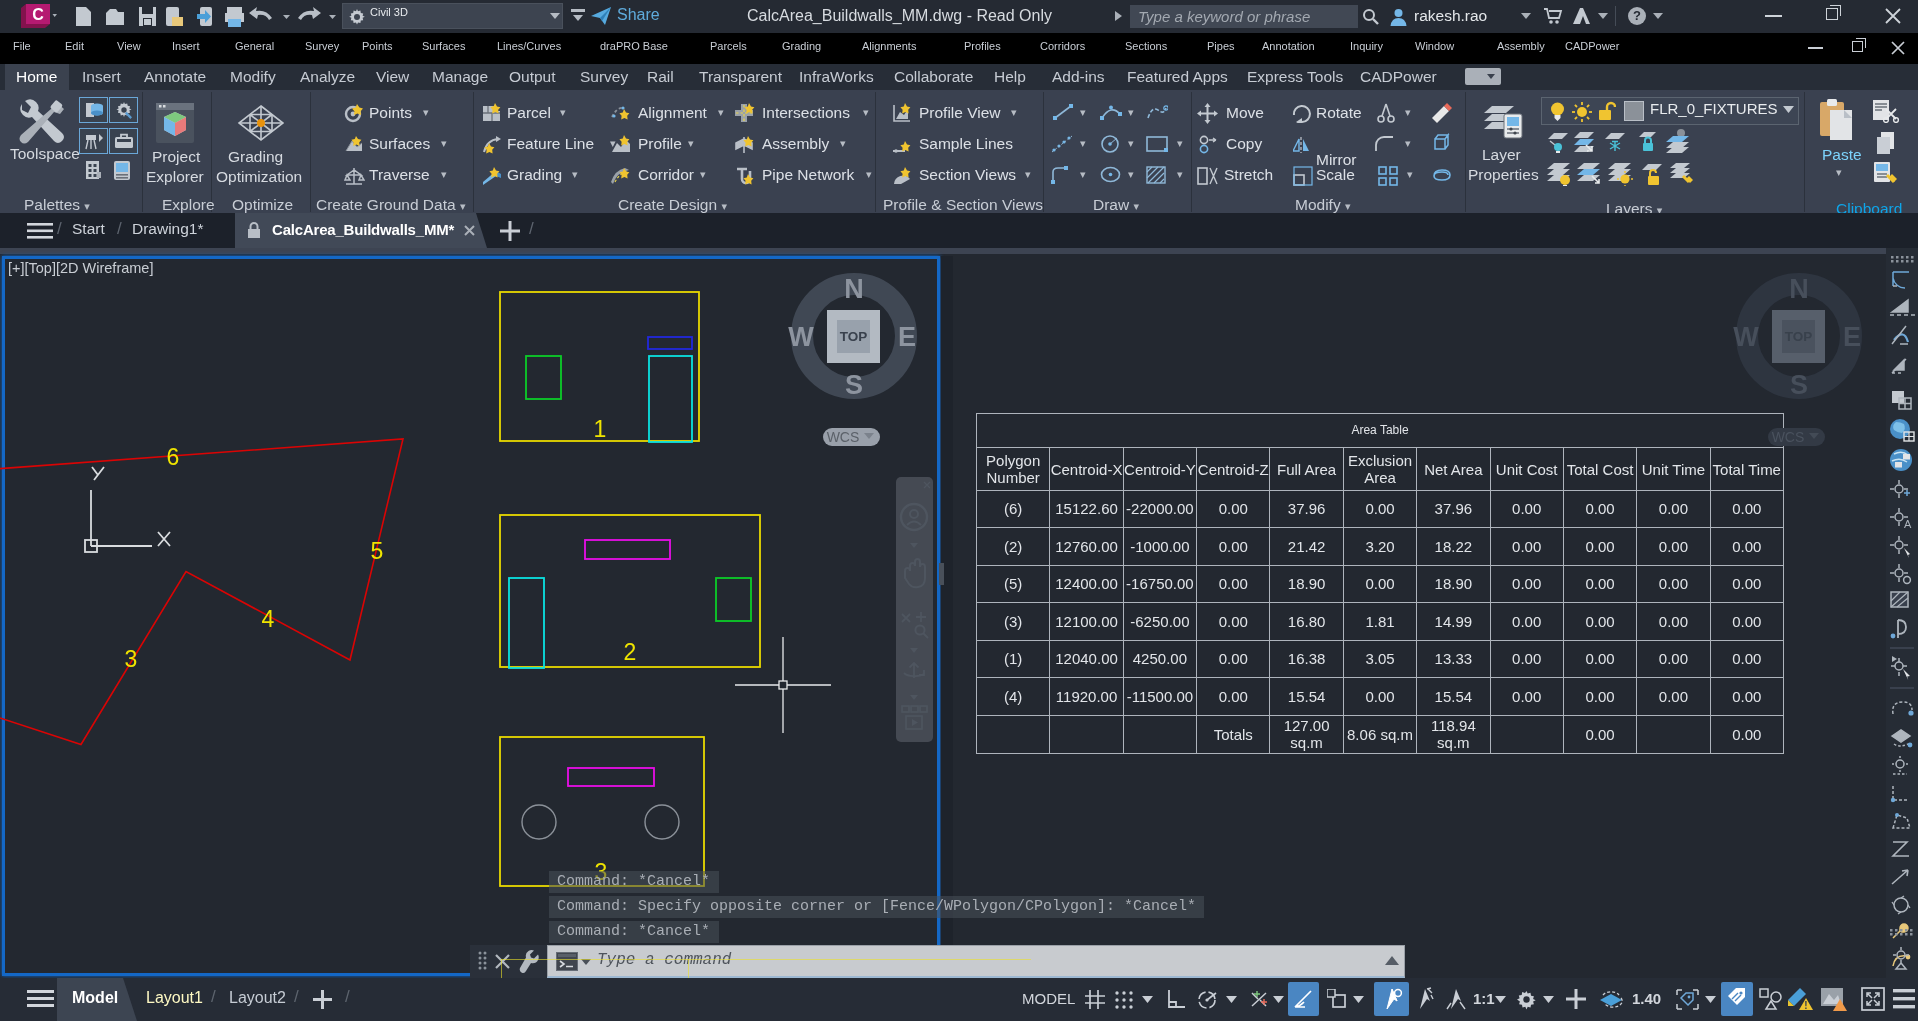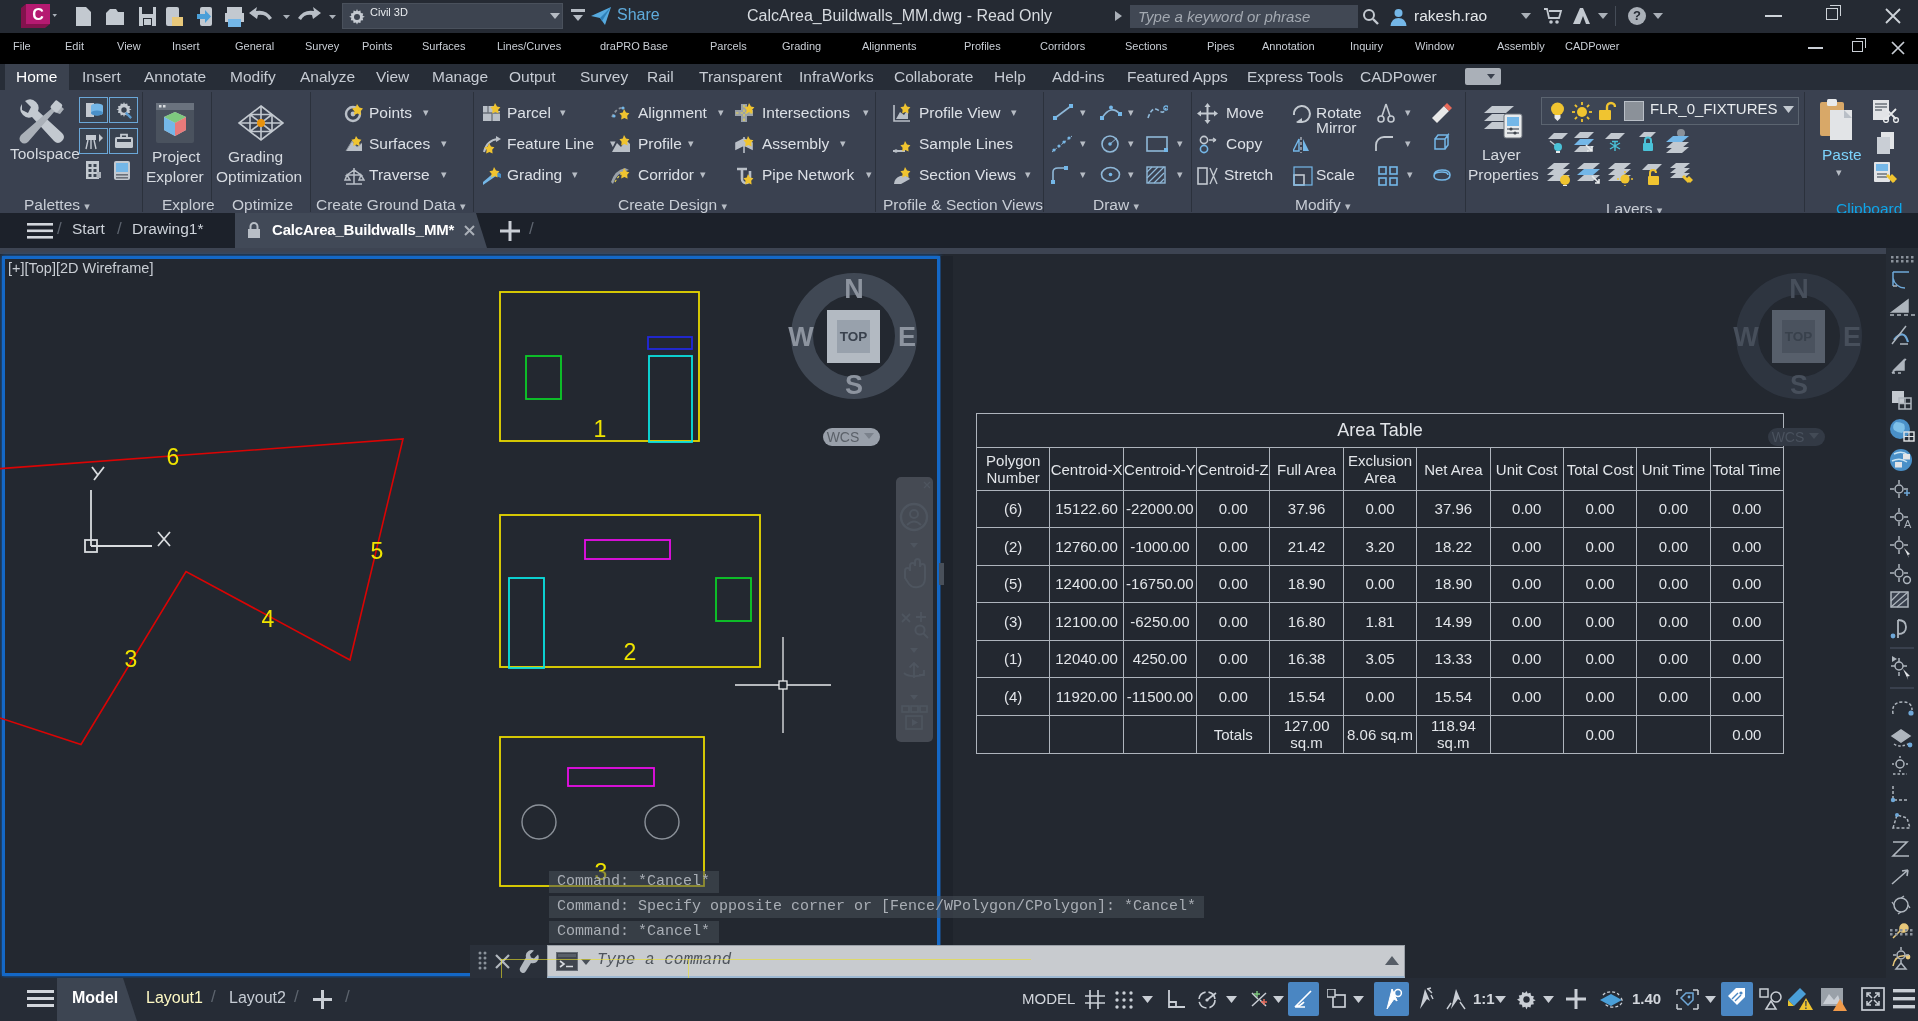--- a/index.html
+++ b/index.html
@@ -435,21 +435,21 @@
       <circle cx="5" cy="5" r="3.6" fill="none" stroke="#c3c9d0" stroke-width="1.6"></circle>
       <circle cx="5" cy="14" r="3.6" fill="none" stroke="#74b7e8" stroke-width="1.6"></circle>
       <path d="M10,5 h7 m0,0 l-3,-2 m3,2 l-3,2" stroke="#c3c9d0" stroke-width="1.4" fill="none"></path>
     </svg>
   <span class="a nw" style="left:1226px;top:45px">Copy</span>
   <svg class="a" style="left:1293px;top:45px" width="20" height="20" viewBox="0 0 20 20">
       <path d="M8,2 v16" stroke="#c3c9d0" stroke-width="1.2" stroke-dasharray="3,2"></path>
       <polygon points="6,16 0,16 6,4" fill="none" stroke="#74b7e8" stroke-width="1.4"></polygon>
       <polygon points="10,16 16,16 10,4" fill="#74b7e8"></polygon>
     </svg>
-  <span class="a nw" style="left:1316px;top:29px">Mirror</span>
+  <span class="a nw" style="left:1316px;top:61px">Mirror</span>
   <svg class="a" style="left:1374px;top:45px" width="21" height="18">
       <path d="M2,16 v-6 a8,8 0 0 1 8,-8 h9" fill="none" stroke="#c3c9d0" stroke-width="1.8"></path>
     </svg>
   <v class="a" style="left:1405px;top:47px">▾</v>
   <svg class="a" style="left:1430px;top:43px" width="21" height="21" viewBox="0 0 21 21">
       <path d="M5,6 h10 v10 h-10 z M5,6 l3,-4 h10 l-3,4 M15,6 l3,-4 v10 l-3,4" fill="none" stroke="#74b7e8" stroke-width="1.5"></path>
     </svg>
   <svg class="a" style="left:1197px;top:76px" width="22" height="20" viewBox="0 0 22 20">
       <rect x="1" y="2" width="9" height="16" fill="none" stroke="#c3c9d0" stroke-width="1.6"></rect>
       <path d="M13,2 l7,16 M13,18 l7,-16" stroke="#c3c9d0" stroke-width="1.4"></path>
@@ -738,21 +738,21 @@
 
 <style>
 #areatable table{border-collapse:collapse;table-layout:fixed;width:808px;height:341px;color:#e2e5e9;font-size:15px;text-align:center}
 #areatable .nr{white-space:nowrap}
 #areatable td,#areatable th{border:1.5px solid #aeb4bc;padding:0;font-weight:normal;line-height:1.15}
 </style>
 <div class="a" id="areatable" style="left:976px;top:413px;width:808px;height:341px">
 <table>
 <tbody>
         <tr>
-          <td colspan="11" style="height:34px;font-size:18px">Area Table</td>
+          <td colspan="11" style="height:34px;font-size:12px">Area Table</td>
         </tr>
 <tr style="height:42px">
           <td>Polygon Number</td>
           <td class="nr">Centroid-X</td>
           <td class="nr">Centroid-Y</td>
           <td class="nr">Centroid-Z</td>
           <td>Full Area</td>
           <td>Exclusion Area</td>
           <td>Net Area</td>
           <td>Unit Cost</td>

